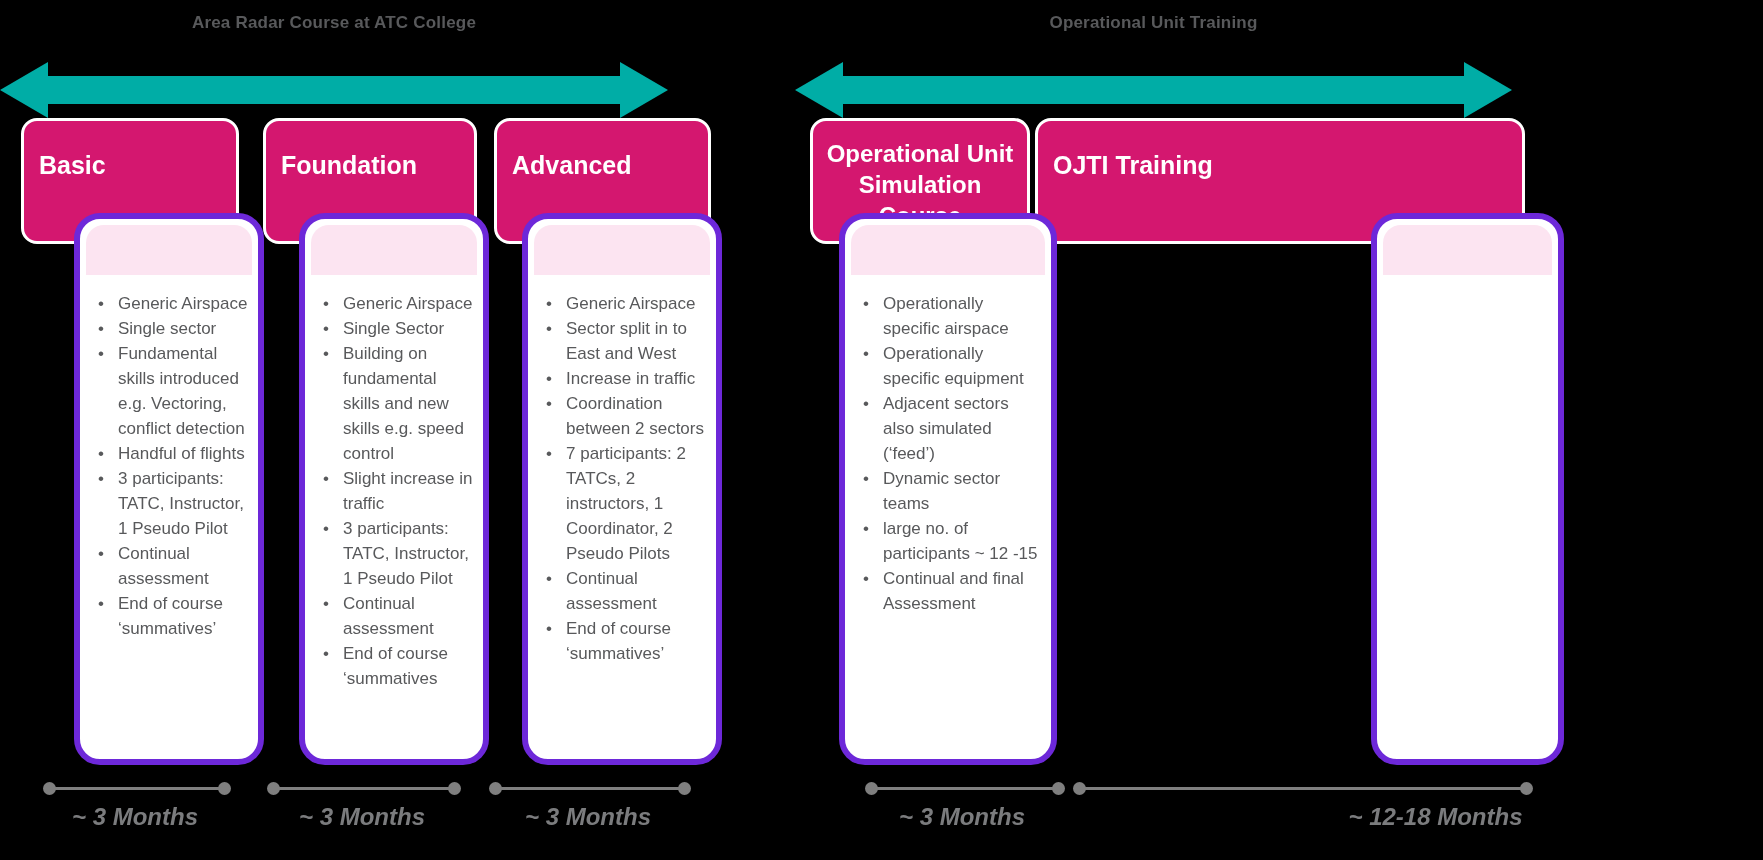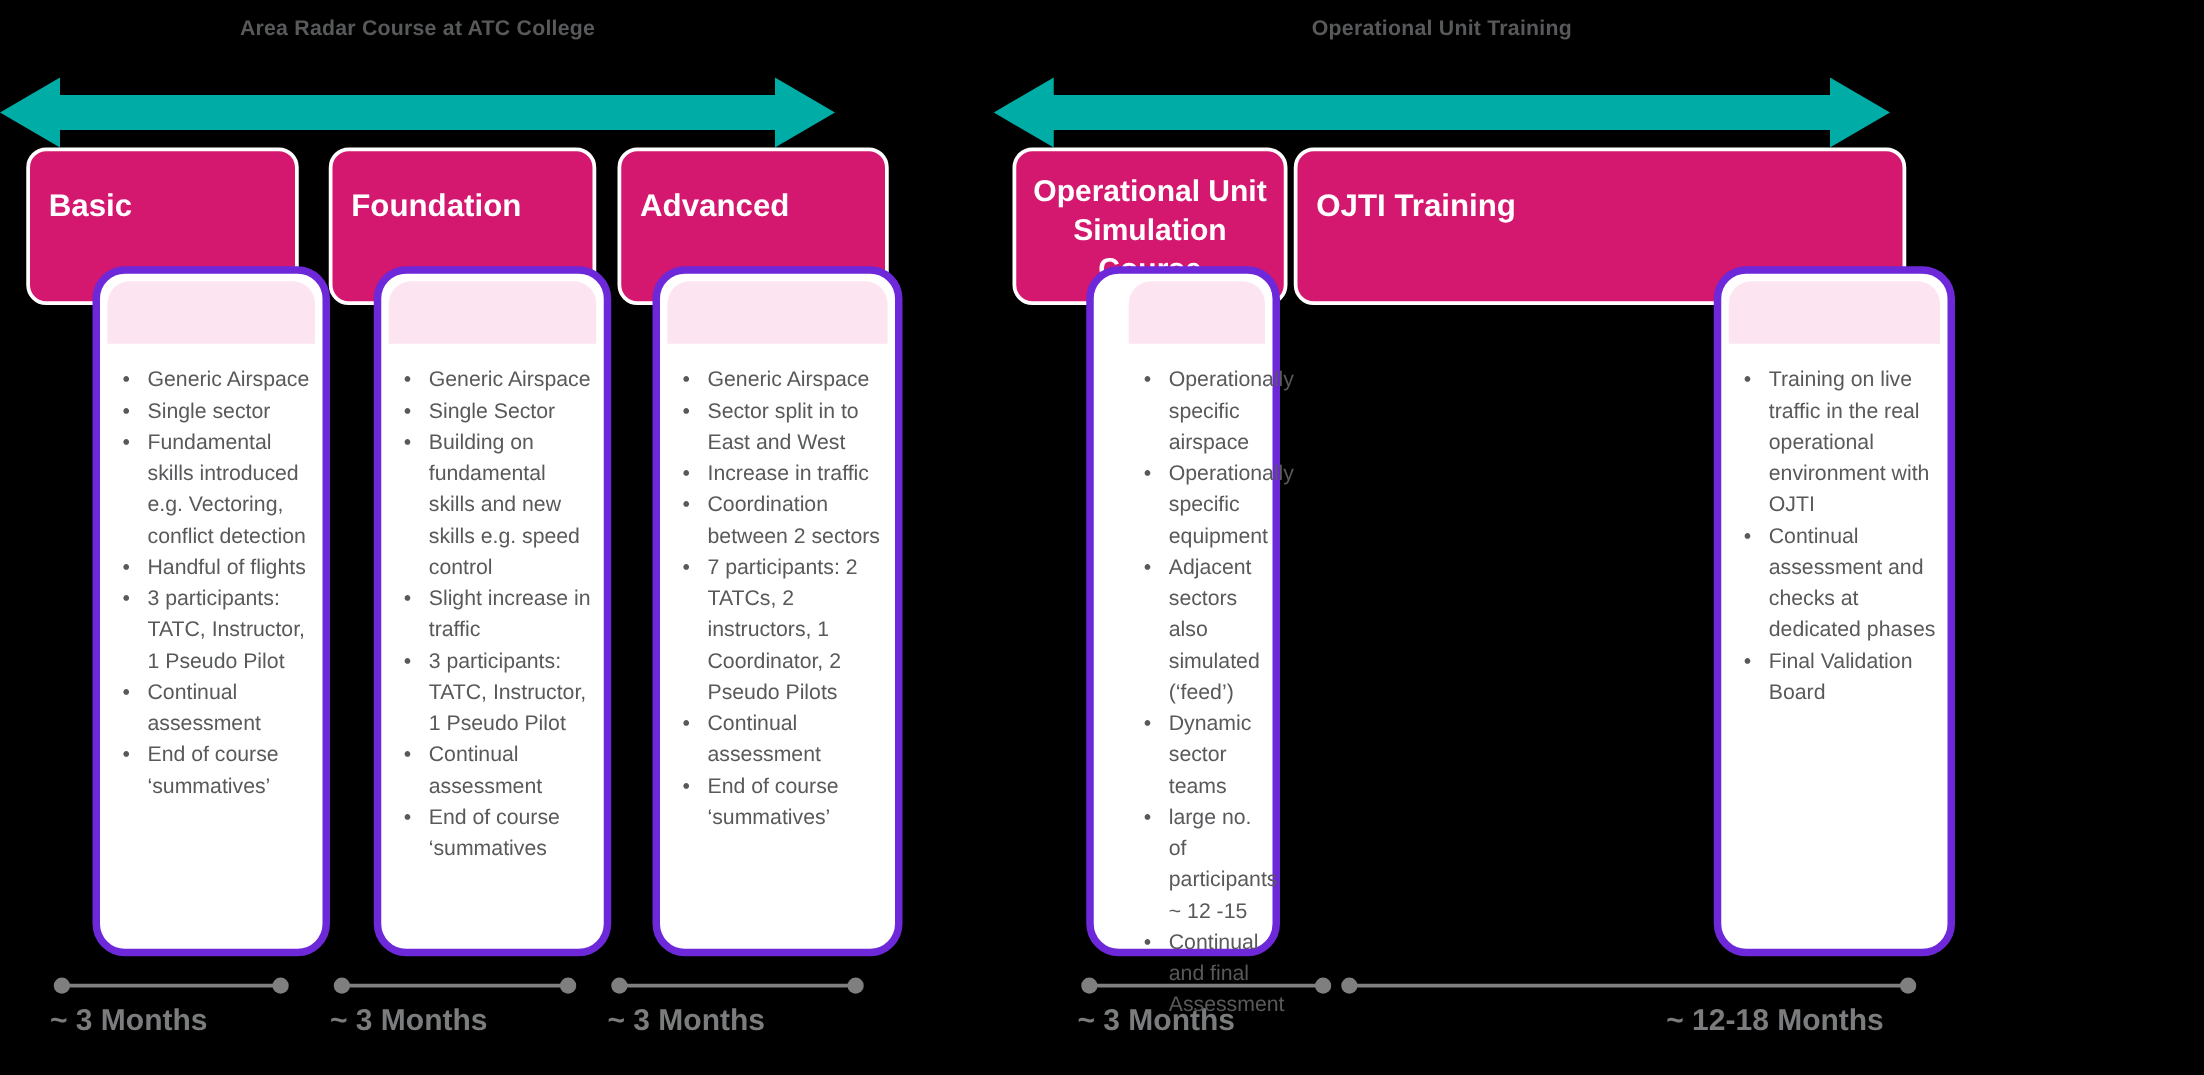--- a/index.html
+++ b/index.html
@@ -40,21 +40,21 @@
   #ph-ousim .phase-label{padding:17px 2px 0;font-size:24px;line-height:31px;}
 
   
   .card{
     position:absolute;top:213px;height:552px;background:#fff;
     border:6px solid #6d28d9;border-radius:26px;box-sizing:border-box;z-index:2;margin-left:32px;
   }
   #card-basic{left:42px;width:190px;}
   #card-foundation{left:267px;width:190px;}
   #card-advanced{left:490px;width:200px;}
-  #card-ousim{left:837px;width:155px;padding-left:22px;}
+  #card-ousim{left:807px;width:218px;}
   #card-ojti{left:1339px;width:193px;}
   .card-head{margin:6px 6px 0;height:50px;background:#fce4f1;border-radius:18px 18px 0 0;}
   .bullets{
     margin:16px 0 0;padding:0 8px 0 38px;list-style:none;
     font-size:17px;line-height:25px;color:#58595b;
   }
   .bullets li{position:relative;}
   .bullets li::before{content:"\2022";position:absolute;left:-20px;color:#58595b;}
 
   
@@ -66,21 +66,21 @@
   .tline::before{left:-3px;}
   .tline::after{right:-3px;}
   #tl-1{left:46px;width:182px;}
   #tl-2{left:270px;width:188px;}
   #tl-3{left:492px;width:196px;}
   #tl-4{left:868px;width:194px;}
   #tl-5{left:1076px;width:454px;}
 
   .duration{
     position:absolute;top:803px;font-size:24px;font-weight:bold;
-    color:#7b7c7e;text-align:left;
+    color:#7b7c7e;text-align:center;font-style:italic;
   }
   #dur-1{left:40px;width:190px;}
   #dur-2{left:264px;width:196px;}
   #dur-3{left:486px;width:204px;}
   #dur-4{left:862px;width:200px;}
   #dur-5{left:1333px;width:205px;}
 </style>
 </head>
 <body>
 
@@ -162,25 +162,20 @@
       <li>Operationally specific equipment</li>
       <li>Adjacent sectors also simulated (‘feed’)</li>
       <li>Dynamic sector teams</li>
       <li>large no. of participants ~ 12 -15</li>
       <li>Continual and final Assessment</li>
     </ul>
   </div>
 
   <div class="card" id="card-ojti">
     <div class="card-head"></div>
-    <ul class="bullets">
-      <li>Training on live traffic in the real operational environment with OJTI</li>
-      <li>Continual assessment and checks at dedicated phases</li>
-      <li>Final Validation Board</li>
-    </ul>
   </div>
 
   <div class="tline" id="tl-1"></div>
   <div class="tline" id="tl-2"></div>
   <div class="tline" id="tl-3"></div>
   <div class="tline" id="tl-4"></div>
   <div class="tline" id="tl-5"></div>
 
   <div class="duration" id="dur-1">~ 3 Months</div>
   <div class="duration" id="dur-2">~ 3 Months</div>

